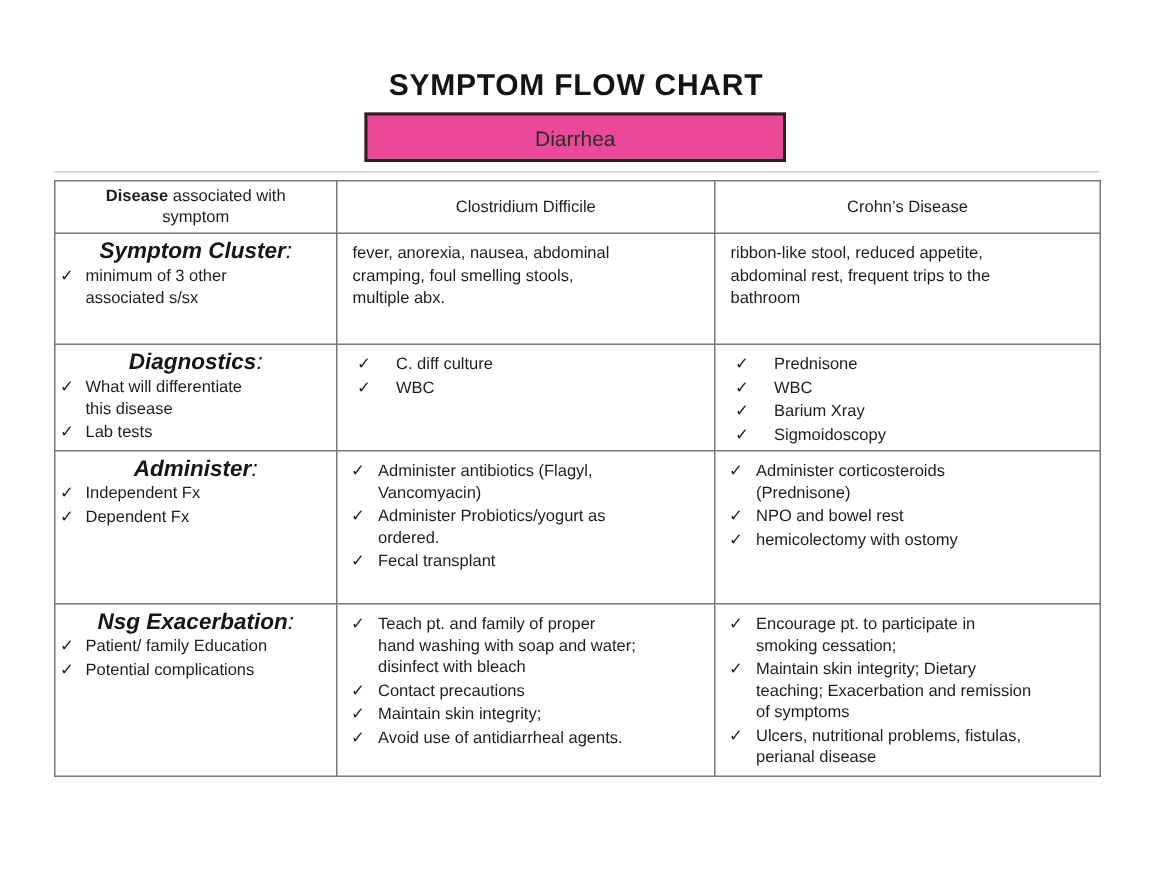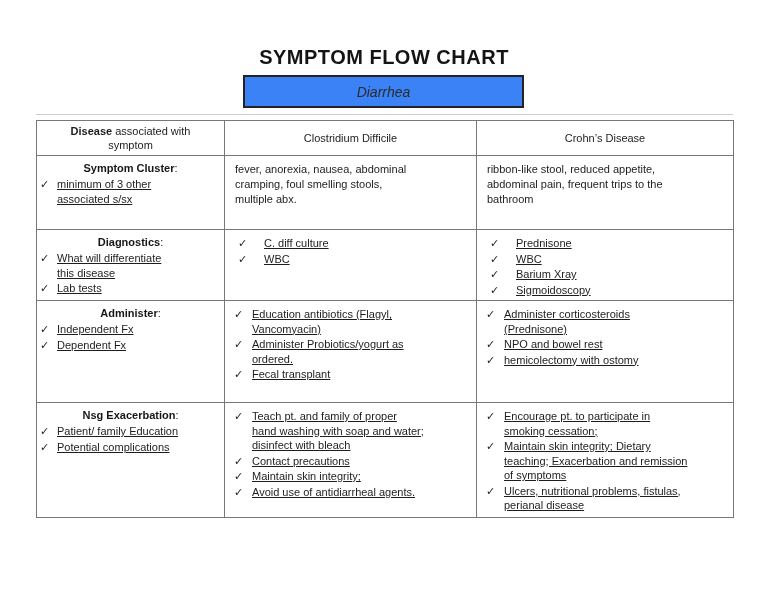--- a/index.html
+++ b/index.html
@@ -8,22 +8,22 @@
     font-family:"Liberation Sans","DejaVu Sans",sans-serif;color:#1a1a1a;
     overflow:hidden;
   }
   .page-title{
     position:absolute;top:44px;left:0;width:768px;height:26px;
     text-align:center;font-size:20px;font-weight:bold;letter-spacing:.5px;
     color:#141414;margin:0;line-height:26px;
   }
   .symptom-box{
     position:absolute;left:243px;top:75px;width:281px;height:33px;
-    border:2px solid #232323;box-sizing:border-box;background:#3b82f6;
-    display:flex;align-items:center;justify-content:center;font-style:italic;
+    border:2px solid #232323;box-sizing:border-box;background:#ec4899;
+    display:flex;align-items:center;justify-content:center;
   }
   .symptom-box span{font-size:14px;color:#2b2b2b;}
   .top-rule{
     position:absolute;left:36px;top:114px;width:697px;height:1px;
     background:#cccccc;
   }
   table.flow-table{
     position:absolute;left:36px;top:120px;width:697px;
     border-collapse:collapse;table-layout:fixed;padding-left:37px;
   }
@@ -39,37 +39,37 @@
     padding:3px 6px;
   }
   tr.r-header{height:35px;}
   tr.r-symptom{height:74px;}
   tr.r-diag{height:71px;}
   tr.r-treat{height:102px;}
   tr.r-nsg{height:115px;}
   .b{font-weight:bold;}
   .pre{white-space:pre-line;}
   .cat{
-    text-align:center;font-size:11px;padding:5px 4px 1px 4px;color:#161616;
+    text-align:center;font-size:15px;padding:5px 4px 1px 4px;color:#161616;font-style:italic;
   }
   .center-cell .para{
     padding:6px 10px 0 10px;white-space:pre-line;
     line-height:15px;
   }
   ul.checks{
     list-style:none;margin:1px 0 0 0;padding:0 2px 0 2px;
   }
   ul.checks li{
     display:flex;align-items:flex-start;margin:0 0 1px 0;line-height:14.5px;
   }
   .check{
     flex:none;width:17px;text-align:left;color:#222222;font-size:11px;
     padding-left:1px;
   }
-  .txt{flex:1;white-space:pre-line;text-decoration:underline;}
+  .txt{flex:1;white-space:pre-line;}
   td.list-cell ul.checks{padding:5px 4px 0 8px;}
   td.list-cell ul.checks .check{width:18px;}
   td.list-cell ul.gap-wide{padding-left:12px;}
   td.list-cell ul.gap-wide .check{width:26px;}
   td.label-cell ul.checks{padding-left:2px;}
 </style>
 </head>
 <body>
 
 <h1 class="page-title">SYMPTOM FLOW CHART</h1>
@@ -107,21 +107,21 @@
             </li>
         </ul>
       </td>
       <td class="center-cell">
         <div class="para">fever, anorexia, nausea, abdominal
 cramping, foul smelling stools,
 multiple abx.</div>
       </td>
       <td class="center-cell">
         <div class="para">ribbon-like stool, reduced appetite,
-abdominal pain, frequent trips to the
+abdominal rest, frequent trips to the
 bathroom</div>
       </td>
     </tr>
 
     <tr class="r-diag">
       <td class="label-cell">
         <div class="cat"><span class="b">Diagnostics</span><span>:</span></div>
         <ul class="checks">
           <li>
               <span class="check">✓</span>
@@ -179,21 +179,21 @@
           <li>
               <span class="check">✓</span>
               <span class="txt">Dependent Fx</span>
             </li>
         </ul>
       </td>
       <td class="list-cell">
         <ul class="checks">
           <li>
               <span class="check">✓</span>
-              <span class="txt">Education antibiotics (Flagyl,
+              <span class="txt">Administer antibiotics (Flagyl,
 Vancomyacin)</span>
             </li>
           <li>
               <span class="check">✓</span>
               <span class="txt">Administer Probiotics/yogurt as
 ordered.</span>
             </li>
           <li>
               <span class="check">✓</span>
               <span class="txt">Fecal transplant</span>

